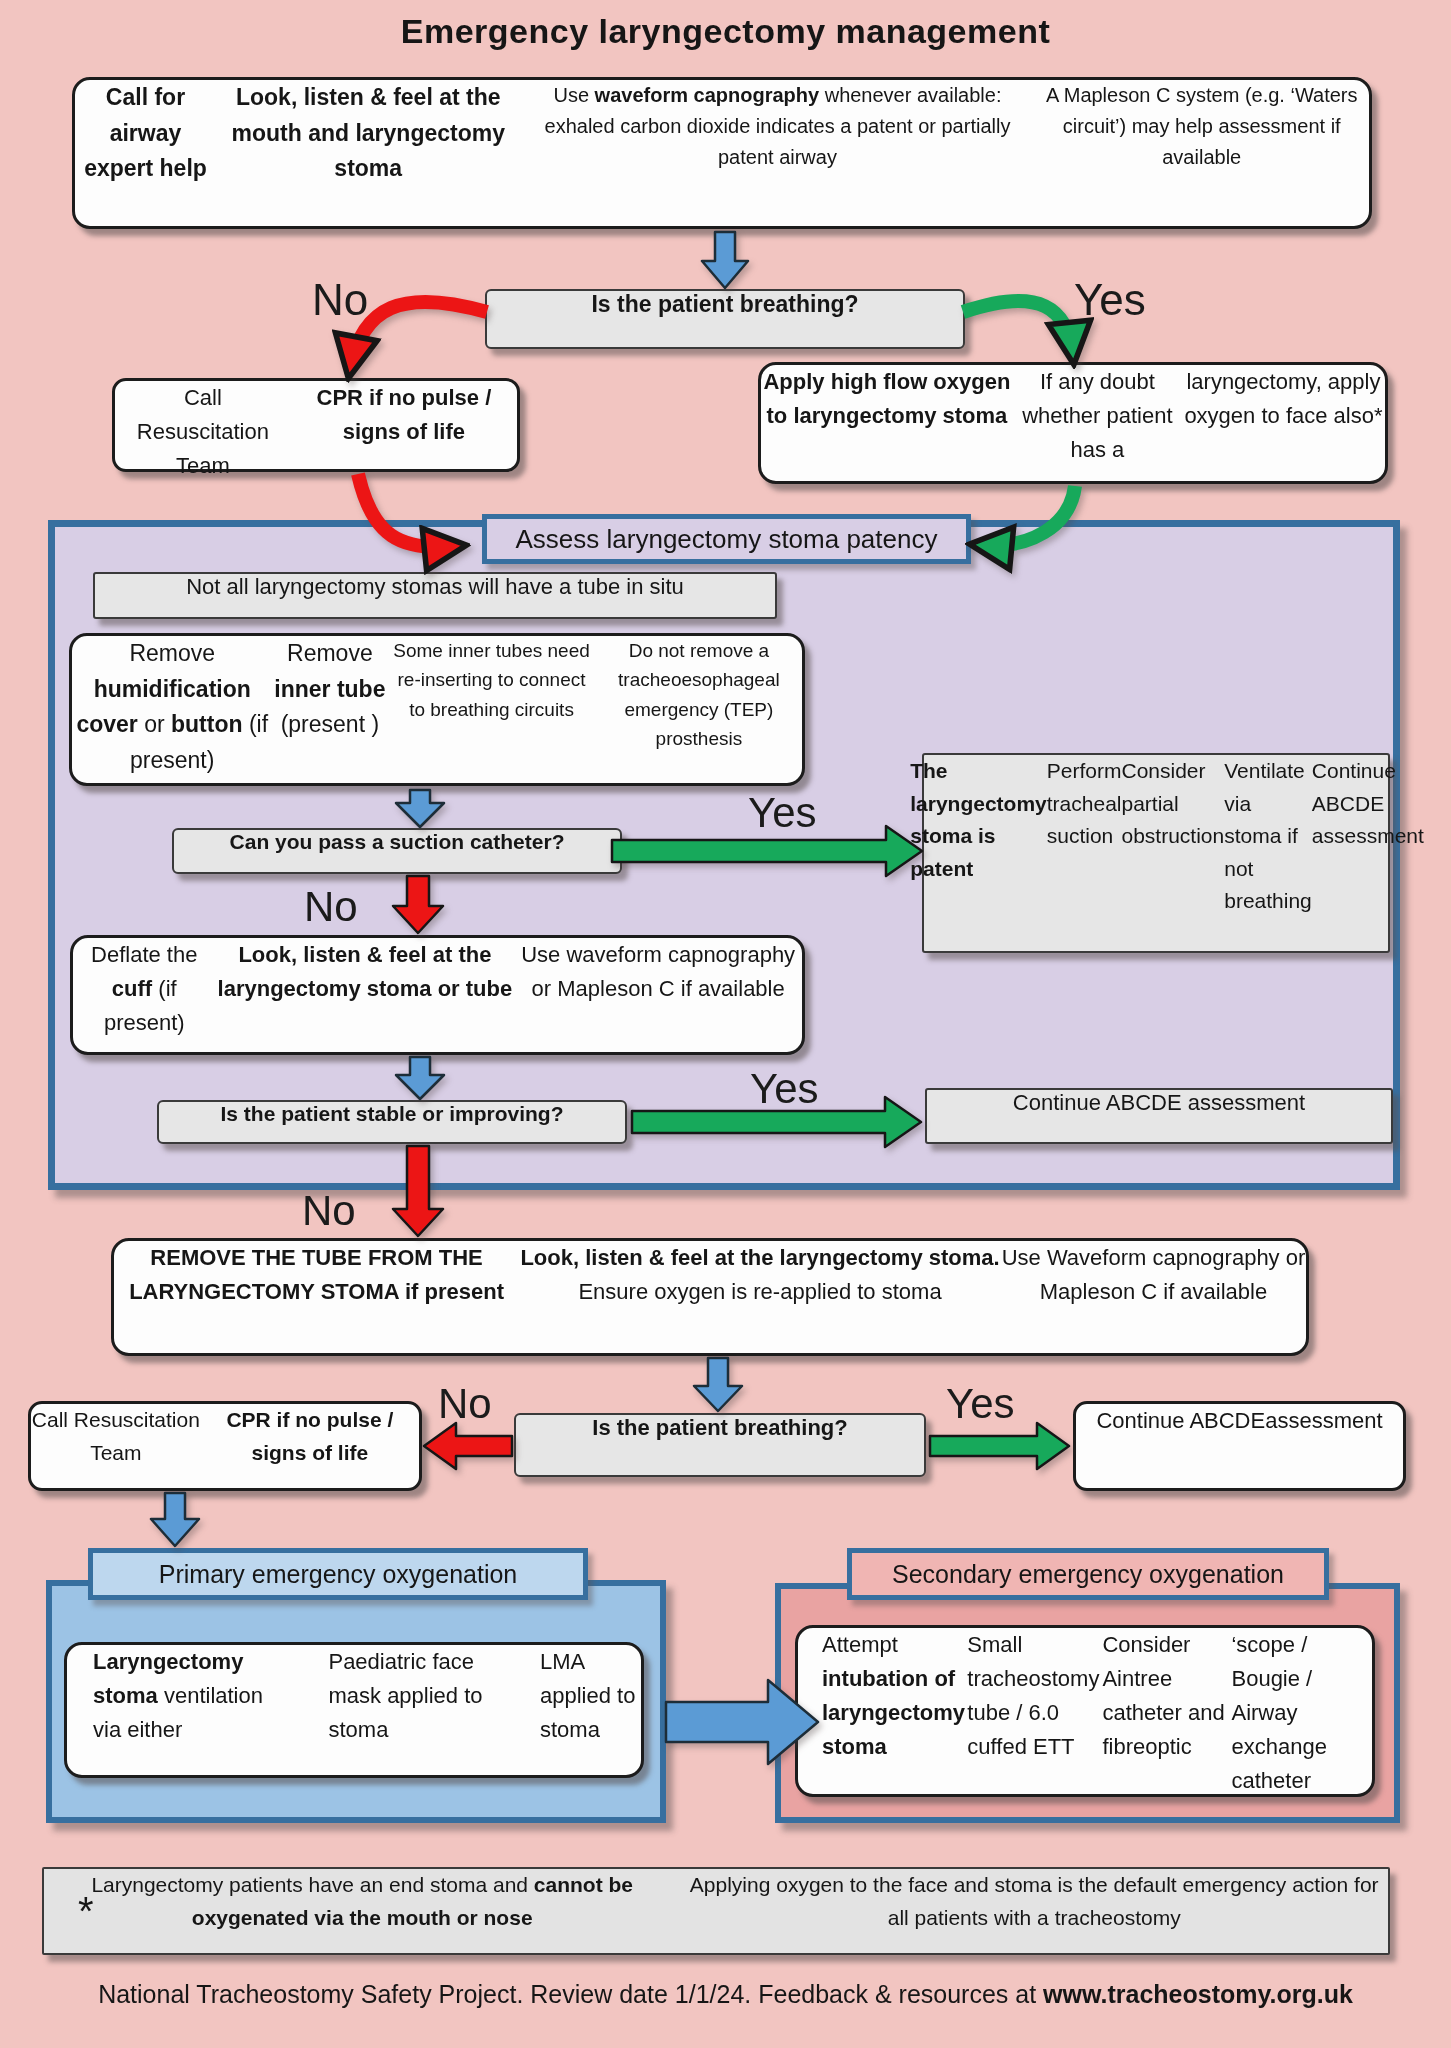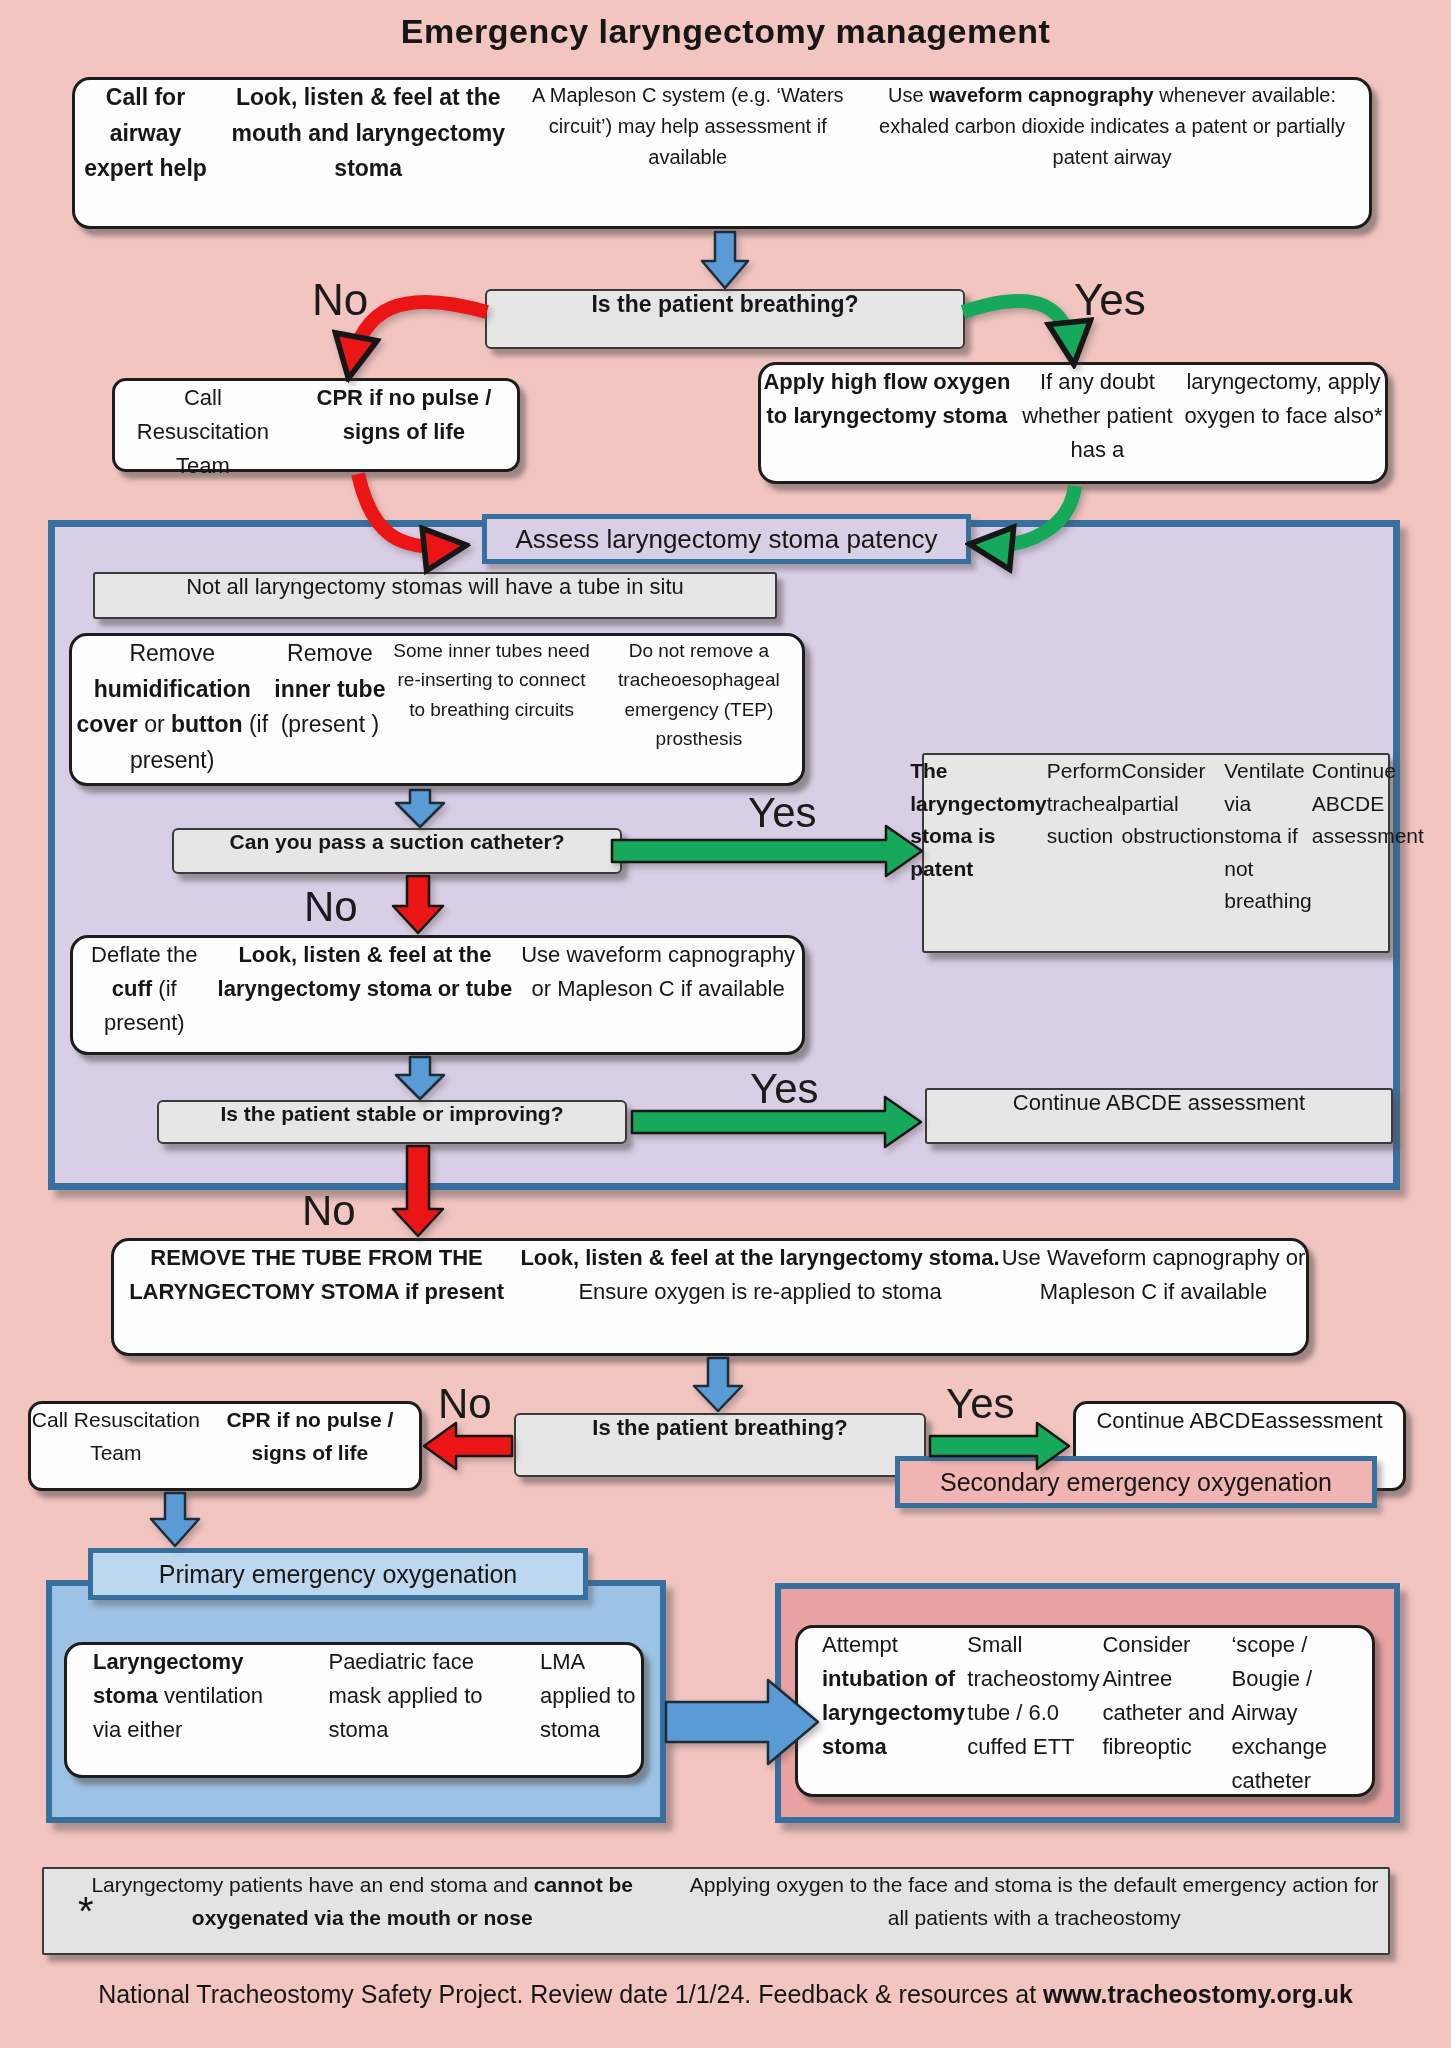--- a/index.html
+++ b/index.html
@@ -74,22 +74,22 @@
 </head>
 <body>
 
 <div id="page">
 
   <div id="title">Emergency laryngectomy management</div>
 
   <div class="abs white-box c" style="left:72px;top:77px;width:1300px;height:152px;">
     <div class="ln s23"><span style="font-weight: bold;">Call for airway expert help</span></div>
     <div class="ln s23"><span style="font-weight: bold;">Look, listen &amp; feel at the mouth and laryngectomy stoma</span></div>
+    <div class="ln s20"><span>Use </span><span style="font-weight: bold;">waveform capnography</span><span> whenever available:  exhaled carbon dioxide indicates a patent or partially patent airway</span></div>
     <div class="ln s20"><span>A Mapleson C system (e.g. ‘Waters circuit’) may help assessment if available</span></div>
-    <div class="ln s20"><span>Use </span><span style="font-weight: bold;">waveform capnography</span><span> whenever available:  exhaled carbon dioxide indicates a patent or partially patent airway</span></div>
   </div>
 
   <div class="abs gray-box c decision s23" style="left:485px;top:289px;width:480px;height:60px;">
       <span>Is the patient breathing?</span>
     </div>
   <div class="yn" style="left:312px;top:278px;">No</div>
   <div class="yn" style="left:1074px;top:278px;">Yes</div>
 
   <div class="abs white-box c" style="left:112px;top:378px;width:408px;height:94px;border-radius:14px;">
     <div class="ln s22"><span>Call Resuscitation Team</span></div>
@@ -175,21 +175,21 @@
   <div class="abs hdr" style="left:88px;top:1548px;width:500px;height:52px;font-size:25px;background:var(--primary-header-fill,#bdd7ee);">
       <span>Primary emergency oxygenation</span>
     </div>
   <div class="abs white-box l" style="left:64px;top:1642px;width:580px;height:136px;padding-left:26px;">
     <div class="ln s22"><span style="font-weight: bold;">Laryngectomy stoma</span><span> ventilation via either</span></div>
     <div class="ln s22 ind"><span>Paediatric face mask applied to stoma</span></div>
     <div class="ln s22 ind"><span>LMA applied to stoma</span></div>
   </div>
 
   <div class="abs panel" style="left:775px;top:1583px;width:625px;height:240px;border-width:6px;background:var(--secondary-fill,#e9a3a2);"></div>
-  <div class="abs hdr" style="left:847px;top:1456px;width:482px;height:52px;font-size:25px;background:var(--secondary-header-fill,#f0b5b3);margin-left:48px;">
+  <div class="abs hdr" style="left:847px;top:1548px;width:482px;height:52px;font-size:25px;background:var(--secondary-header-fill,#f0b5b3);">
       <span>Secondary emergency oxygenation</span>
     </div>
   <div class="abs white-box l" style="left:795px;top:1625px;width:580px;height:172px;padding-left:24px;">
     <div class="ln s22"><span>Attempt </span><span style="font-weight: bold;">intubation of laryngectomy stoma</span></div>
     <div class="ln s22"><span>Small tracheostomy tube / 6.0 cuffed ETT</span></div>
     <div class="ln s22"><span>Consider Aintree catheter and fibreoptic</span></div>
     <div class="ln s22"><span>‘scope / Bougie / Airway exchange catheter</span></div>
   </div>
 
   <div class="abs gray-box c" style="left:42px;top:1867px;width:1348px;height:88px;border-radius:2px;background:#e3e3e3;">

